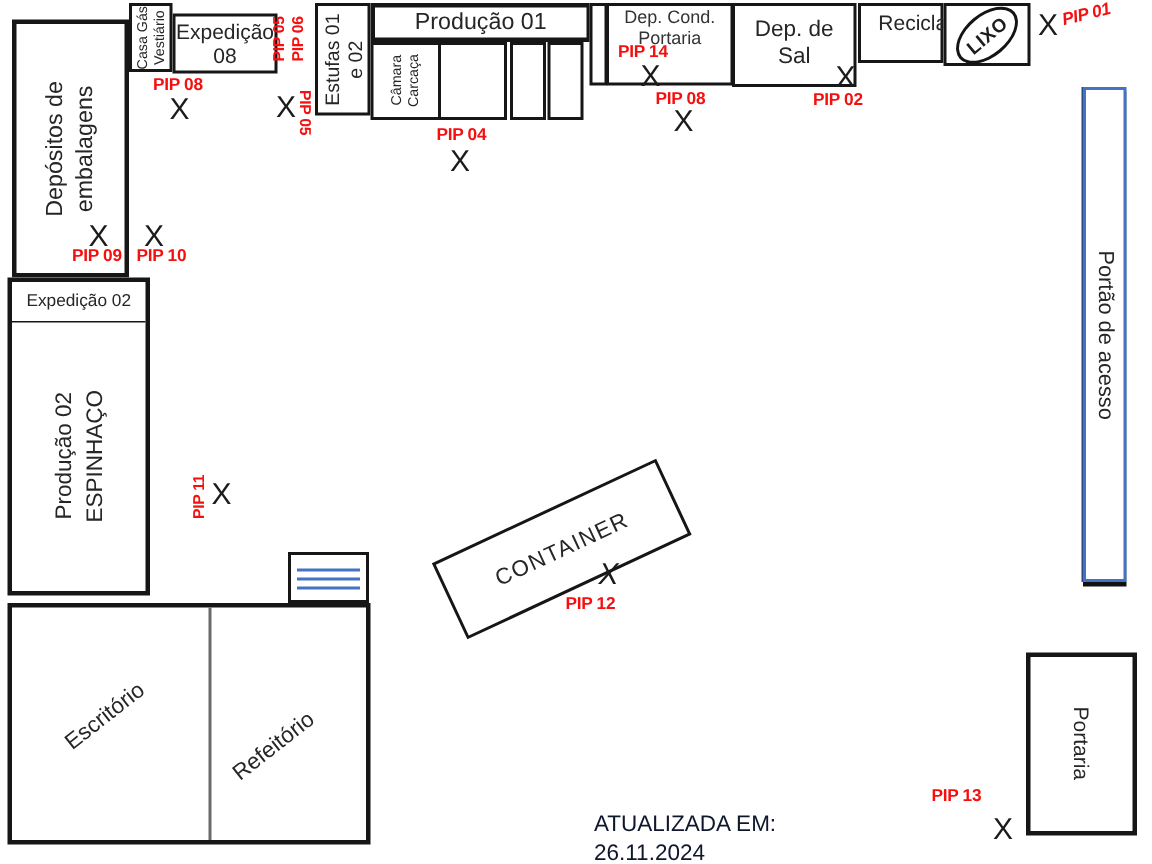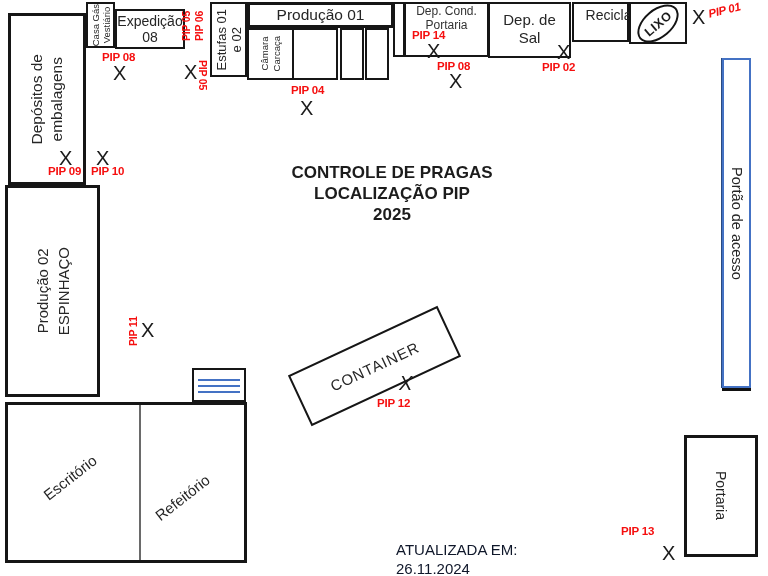--- a/index.html
+++ b/index.html
@@ -117,20 +117,23 @@
 
   <div class="box" style="left:722px;top:58px;width:29px;height:330px;border-color:var(--gate-blue);box-shadow:0 3px 0 #111,-1px 0 0 #2a4a80;">
     <div class="vdown roomlabel" style="font-size:14.5px;">Portão de acesso</div>
   </div>
 
   <div class="box thick" style="left:684px;top:435px;width:74px;height:122px;">
     <div class="vdown roomlabel" style="font-size:14px;">Portaria</div>
   </div>
 
   <div class="box thick" style="left:5px;top:185px;width:95px;height:212px;flex-direction:column;justify-content:flex-start;">
+    <div style="width:100%;height:27px;border-bottom:1.5px solid var(--wall);display:flex;align-items:center;justify-content:center;box-sizing:border-box;">
+      <span class="roomlabel" style="font-size:11.5px;">Expedição 02</span>
+    </div>
     <div style="flex:1;display:flex;align-items:center;justify-content:center;">
       <div class="vup roomlabel" style="font-size:15px;line-height:21px;">
         <div>Produção 02</div>
         <div>ESPINHAÇO</div>
       </div>
     </div>
   </div>
 
   <div class="box" style="left:192px;top:368px;width:54px;height:34px;">
     <div class="stair" style="top:9px;"></div>
@@ -141,25 +144,20 @@
   <div class="box thick" style="left:5px;top:402px;width:242px;height:161px;">
     <div class="divline" style="left:131px;top:0;bottom:0;width:1.5px;"></div>
     <div class="roomlabel" style="position:absolute;left:12px;top:64px;width:100px;font-size:15px;transform:rotate(-38deg);">Escritório</div>
     <div class="roomlabel" style="position:absolute;left:122px;top:84px;width:105px;font-size:15px;transform:rotate(-38deg);">Refeitório</div>
   </div>
 
   <div class="box" style="left:292px;top:338px;width:165px;height:56px;transform:rotate(-25deg);">
     <div class="roomlabel" style="font-size:15px;letter-spacing:1px;">CONTAINER</div>
   </div>
 
-  <div class="title">
-    <div>CONTROLE DE PRAGAS</div>
-    <div>LOCALIZAÇÃO PIP</div>
-    <div>2025</div>
-  </div>
   <div class="footer">
     <div>ATUALIZADA EM:</div>
     <div>26.11.2024</div>
   </div>
 
   <span class="xmark" style="left:692px;top:7px;">X</span>
   <span class="pip" style="left:708px;top:4px;transform:rotate(-14deg);font-style:italic;">PIP 01</span>
 
   <span class="xmark" style="left:557px;top:42px;">X</span>
   <span class="pip" style="left:542px;top:61px;">PIP 02</span>

